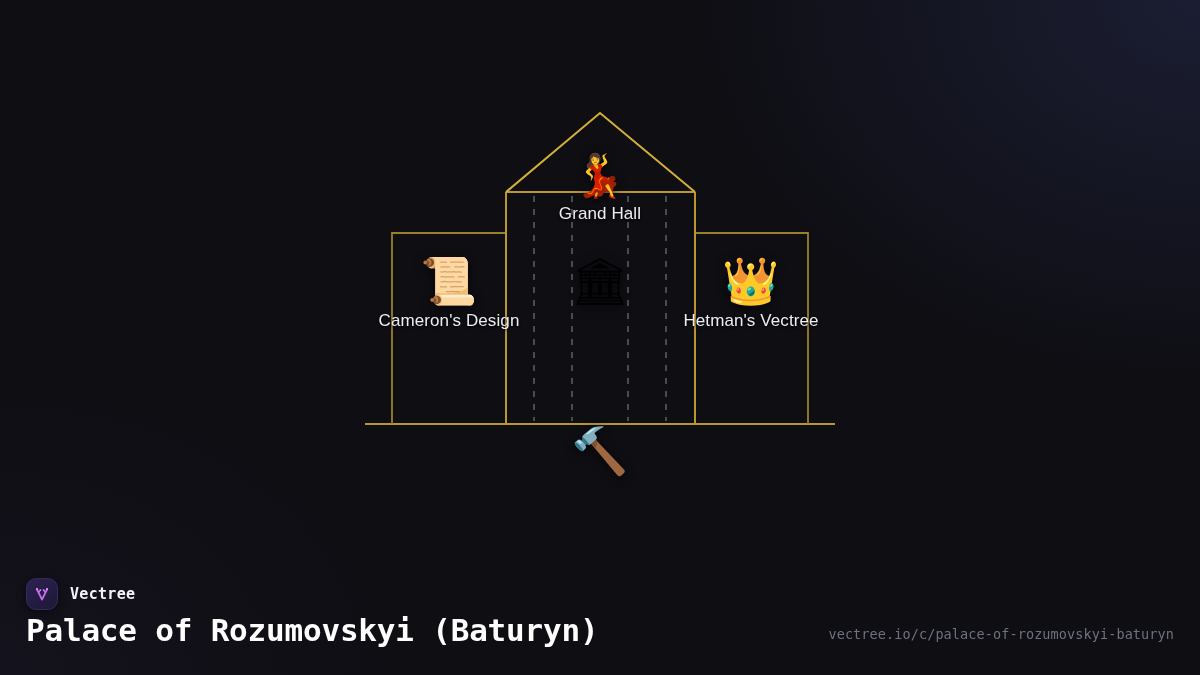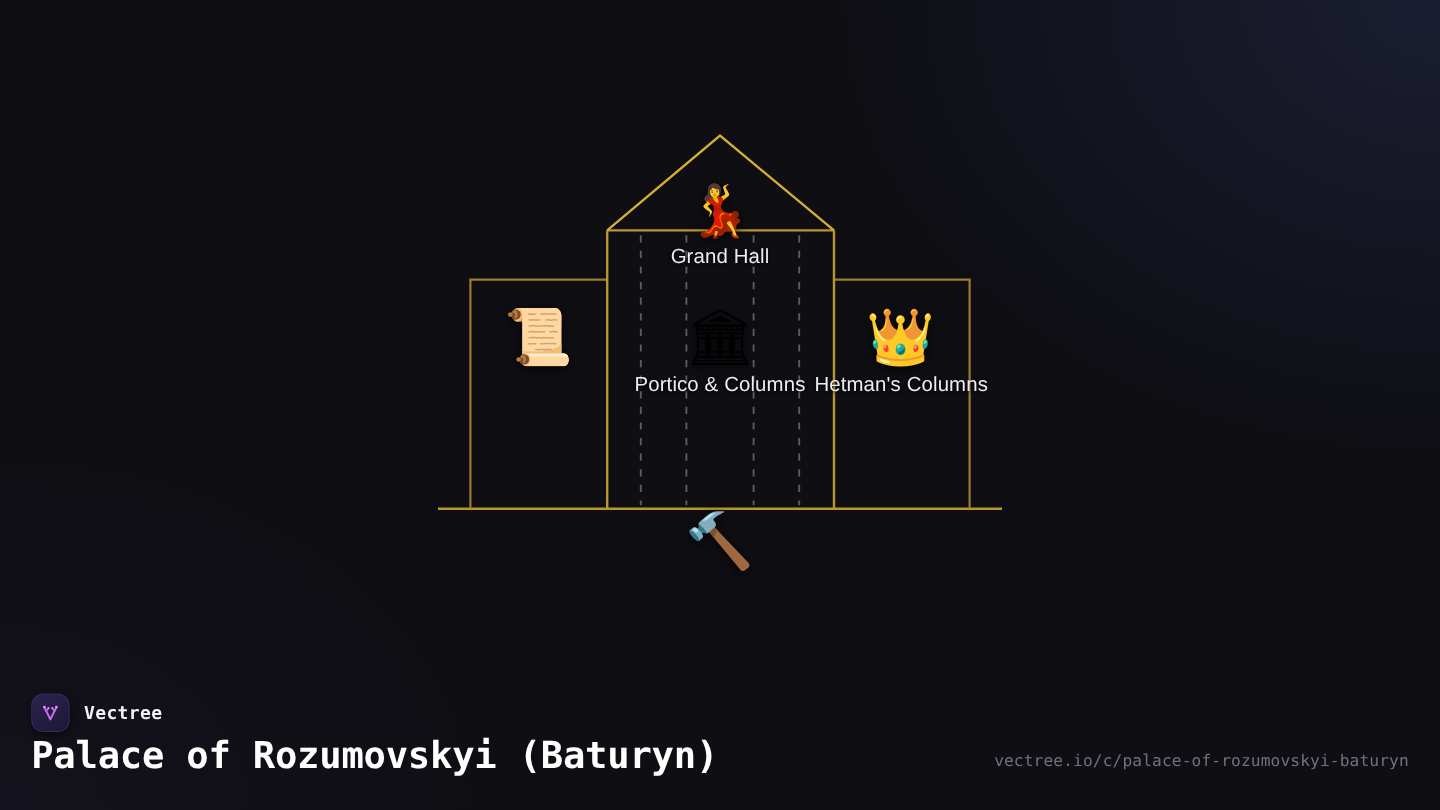--- a/index.html
+++ b/index.html
@@ -123,30 +123,30 @@
     </g>
   </svg>
 
   <div class="node" id="node-top">
     <span class="emoji">💃</span>
     <span class="label">Grand Hall</span>
   </div>
 
   <div class="node" id="node-left">
     <span class="emoji">📜</span>
+    <span class="label">Cameron's Design</span>
   </div>
 
   <div class="node" id="node-center">
     <span class="emoji">🏛</span>
-    <span class="label">Portico &amp; Columns</span>
   </div>
 
   <div class="node" id="node-right">
     <span class="emoji">👑</span>
-    <span class="label">Hetman's Columns</span>
+    <span class="label">Hetman's Vectree</span>
   </div>
 
   <div class="node" id="node-bottom">
     <span class="emoji">🔨</span>
   </div>
 
   <div id="footer">
 
     <div id="brand-row">
       <div id="logo-badge">

